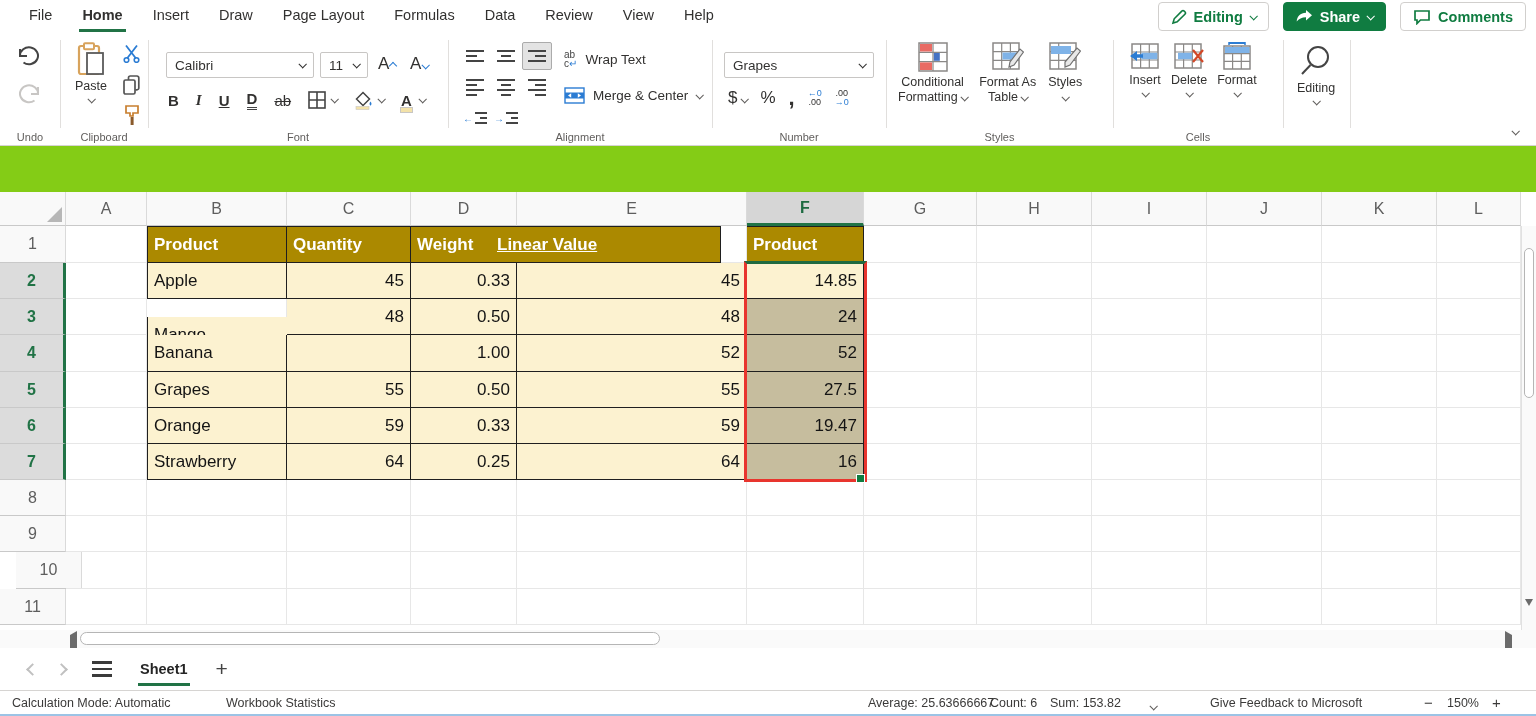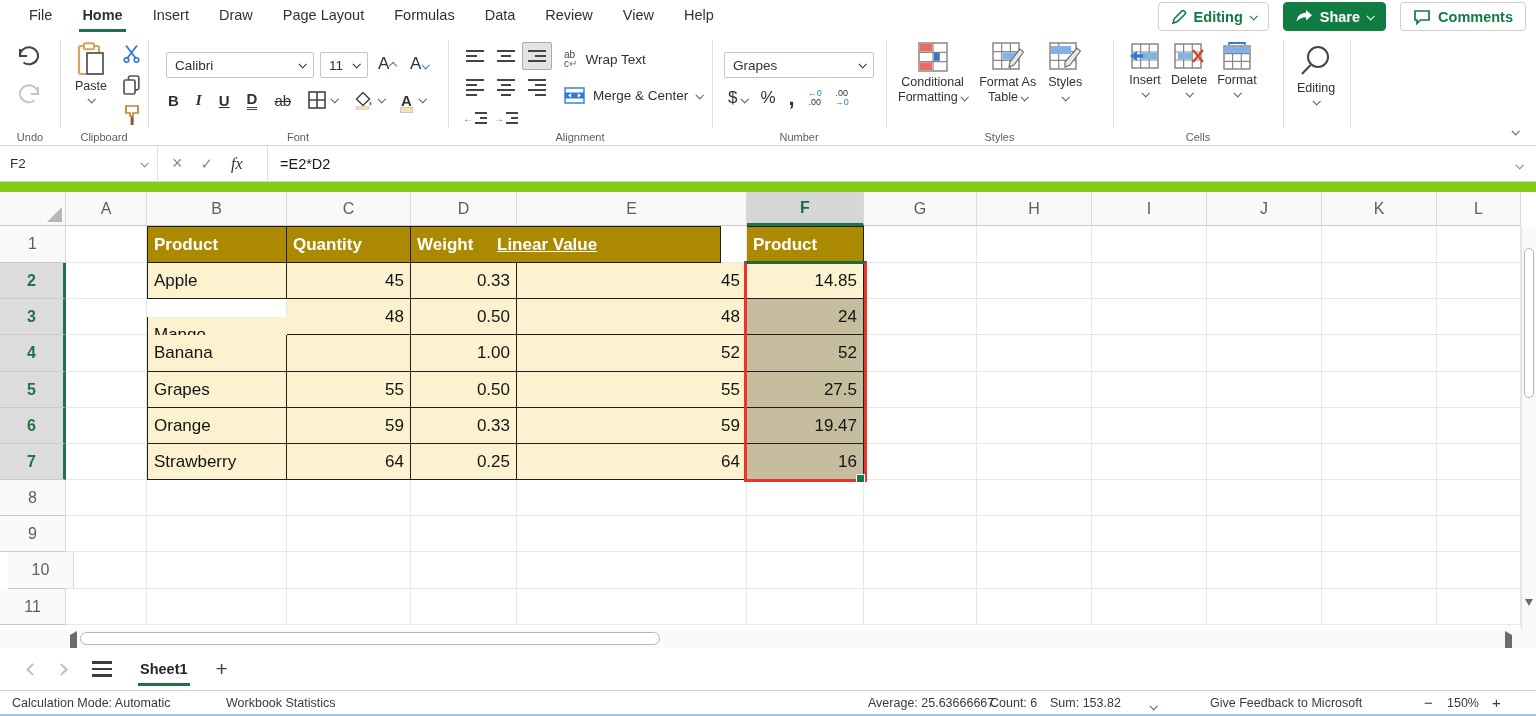--- a/index.html
+++ b/index.html
@@ -439,33 +439,20 @@
             </svg>
           </span>
         <span class="lab">Editing</span>
           <span class="chev"></span>
       </div>
     </div>
 
     <div class="abs" style="right:18px;bottom:6px;color:#605e5c"><span class="chev"></span></div>
   </div>
 
-  <div class="fbar">
-    <div class="namebox">
-      <span>F2</span>
-      <span class="chev" style="color:#8a8886"></span>
-    </div>
-    <div class="fxbox">
-      <span style="font-size:18px;cursor:pointer">×</span>
-      <span style="font-size:15px;cursor:pointer">✓</span>
-      <span class="fx">fx</span>
-    </div>
-    <div class="formula">=E2*D2</div>
-    <div style="padding-right:14px;color:#8a8886"><span class="chev"></span></div>
-  </div>
 
   <div class="grid" id="grid">
     <div class="corner">
         <span class="tri"></span>
       </div>
 
     <div class="vscroll">
       <div class="abs" style="left:3px;top:6px"><span class="tri-up"></span></div>
       <div class="vthumb"></div>
       <div class="abs" style="left:3px;bottom:6px"><span class="tri-down"></span></div>
@@ -484,21 +471,21 @@
       <div class="colh" style="left: 1437px; top: 0px; width: 84px; height: 34px;">L</div>
       <div class="rowh" style="left: 0px; top: 34px; width: 66px; height: 37px;">1</div>
       <div class="rowh sel" style="left: 0px; top: 71px; width: 66px; height: 36px;">2</div>
       <div class="rowh sel" style="left: 0px; top: 107px; width: 66px; height: 36px;">3</div>
       <div class="rowh sel" style="left: 0px; top: 143px; width: 66px; height: 37px;">4</div>
       <div class="rowh sel" style="left: 0px; top: 180px; width: 66px; height: 36px;">5</div>
       <div class="rowh sel" style="left: 0px; top: 216px; width: 66px; height: 36px;">6</div>
       <div class="rowh sel" style="left: 0px; top: 252px; width: 66px; height: 36px;">7</div>
       <div class="rowh" style="left: 0px; top: 288px; width: 66px; height: 36px;">8</div>
       <div class="rowh" style="left: 0px; top: 324px; width: 66px; height: 36px;">9</div>
-      <div class="rowh" style="left: 8px; top: 360px; width: 66px; height: 37px;">10</div>
+      <div class="rowh" style="left: 16px; top: 360px; width: 66px; height: 37px;">10</div>
       <div class="rowh" style="left: 0px; top: 397px; width: 66px; height: 36px;">11</div>
       <div class="cell" style="left: 66px; top: 34px; width: 81px; height: 37px;"></div>
       <div class="cell" style="left: 147px; top: 34px; width: 140px; height: 37px;"></div>
       <div class="cell" style="left: 287px; top: 34px; width: 124px; height: 37px;"></div>
       <div class="cell" style="left: 411px; top: 34px; width: 106px; height: 37px;"></div>
       <div class="cell" style="left: 517px; top: 34px; width: 230px; height: 37px;"></div>
       <div class="cell" style="left: 747px; top: 34px; width: 117px; height: 37px;"></div>
       <div class="cell" style="left: 864px; top: 34px; width: 113px; height: 37px;"></div>
       <div class="cell" style="left: 977px; top: 34px; width: 115px; height: 37px;"></div>
       <div class="cell" style="left: 1092px; top: 34px; width: 115px; height: 37px;"></div>

